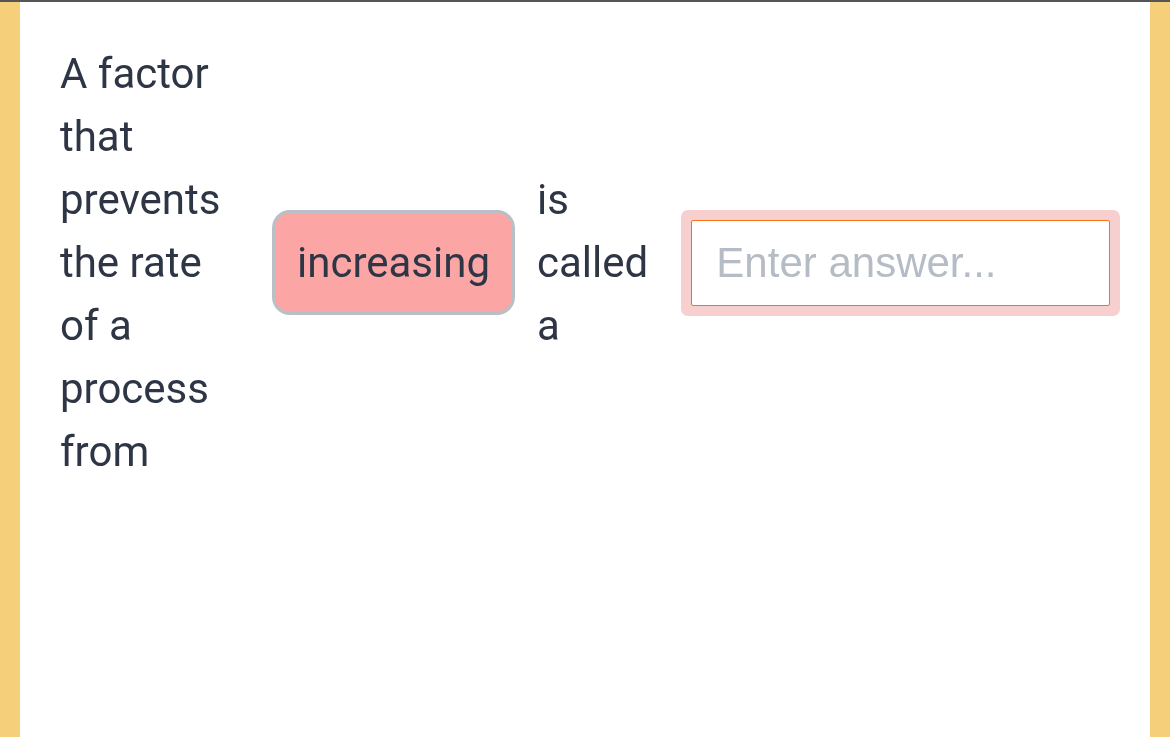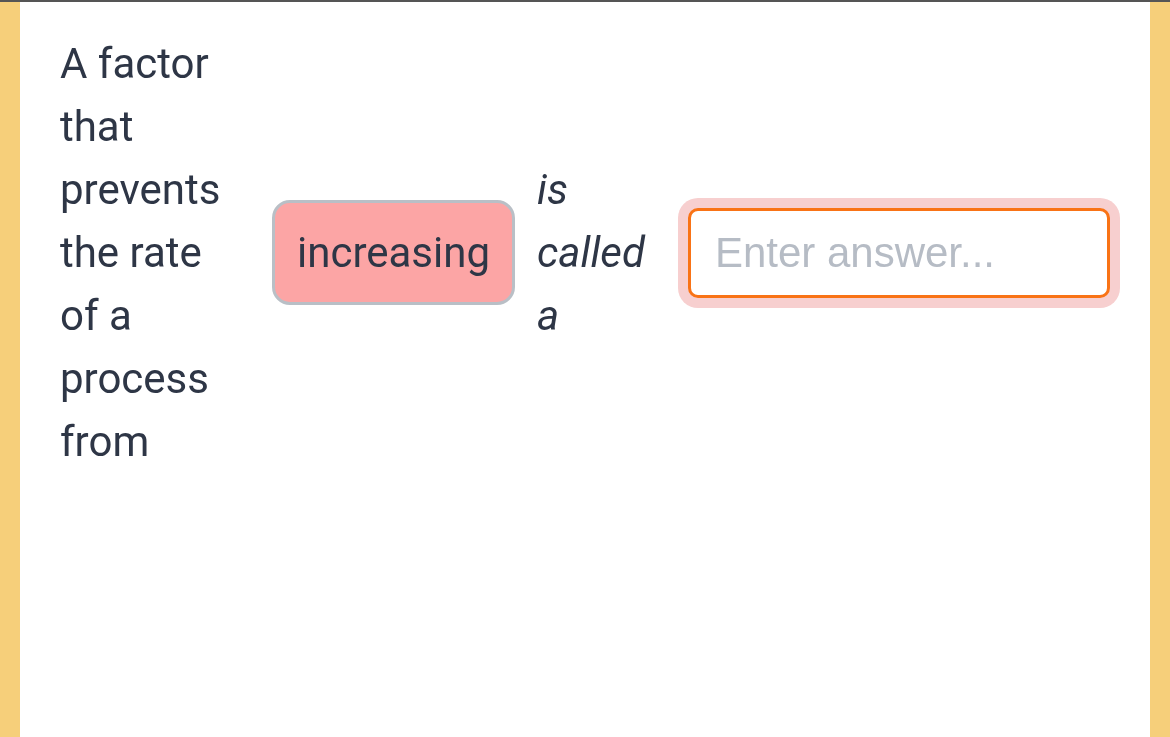--- a/index.html
+++ b/index.html
@@ -26,55 +26,55 @@
     background: #f6cf7a;
   }
   .side-left { left: 0; }
   .side-right { right: 0; }
   .content {
     position: absolute;
     top: 2px;
     left: 20px;
     right: 20px;
     bottom: 0;
-    padding: 30px 40px;
+    padding: 40px 40px;
   }
   .sentence {
     display: flex;
     flex-wrap: nowrap;
     align-items: center;
     gap: 22px;
     font-size: 42px;
     color: #2e3646;
     line-height: 1.5;
   }
   .segment { white-space: normal; }
   .narrow1 { max-width: 190px; }
-  .narrow2 { max-width: 140px; font-style: italic; }
+  .narrow2 { max-width: 140px; }
   .filled-box {
     border: 3px solid #b9bfc6;
     border-radius: 18px;
     padding: 18px 22px;
     font-size: 42px;
     color: #2e3646;
     background: #fca5a5;
     white-space: nowrap;
   }
   .answer-wrap {
     flex: 1 1 auto;
     min-width: 300px;
     position: relative;
     border-radius: 22px;
   }
   .answer-input {
     width: 100%;
     font-size: 42px;
     color: #2e3646;
-    border: 3px solid #f97316;
-    border-radius: 10px;
+    border: 1px solid #f97316;
+    border-radius: 2px;
     padding: 18px 24px;
     outline: none;
     background: #fff;
     box-shadow: 0 0 0 10px #f7cfcf;
   }
   .answer-input::placeholder { color: #b6bcc5; }
 </style>
 </head>
 <body>
 

